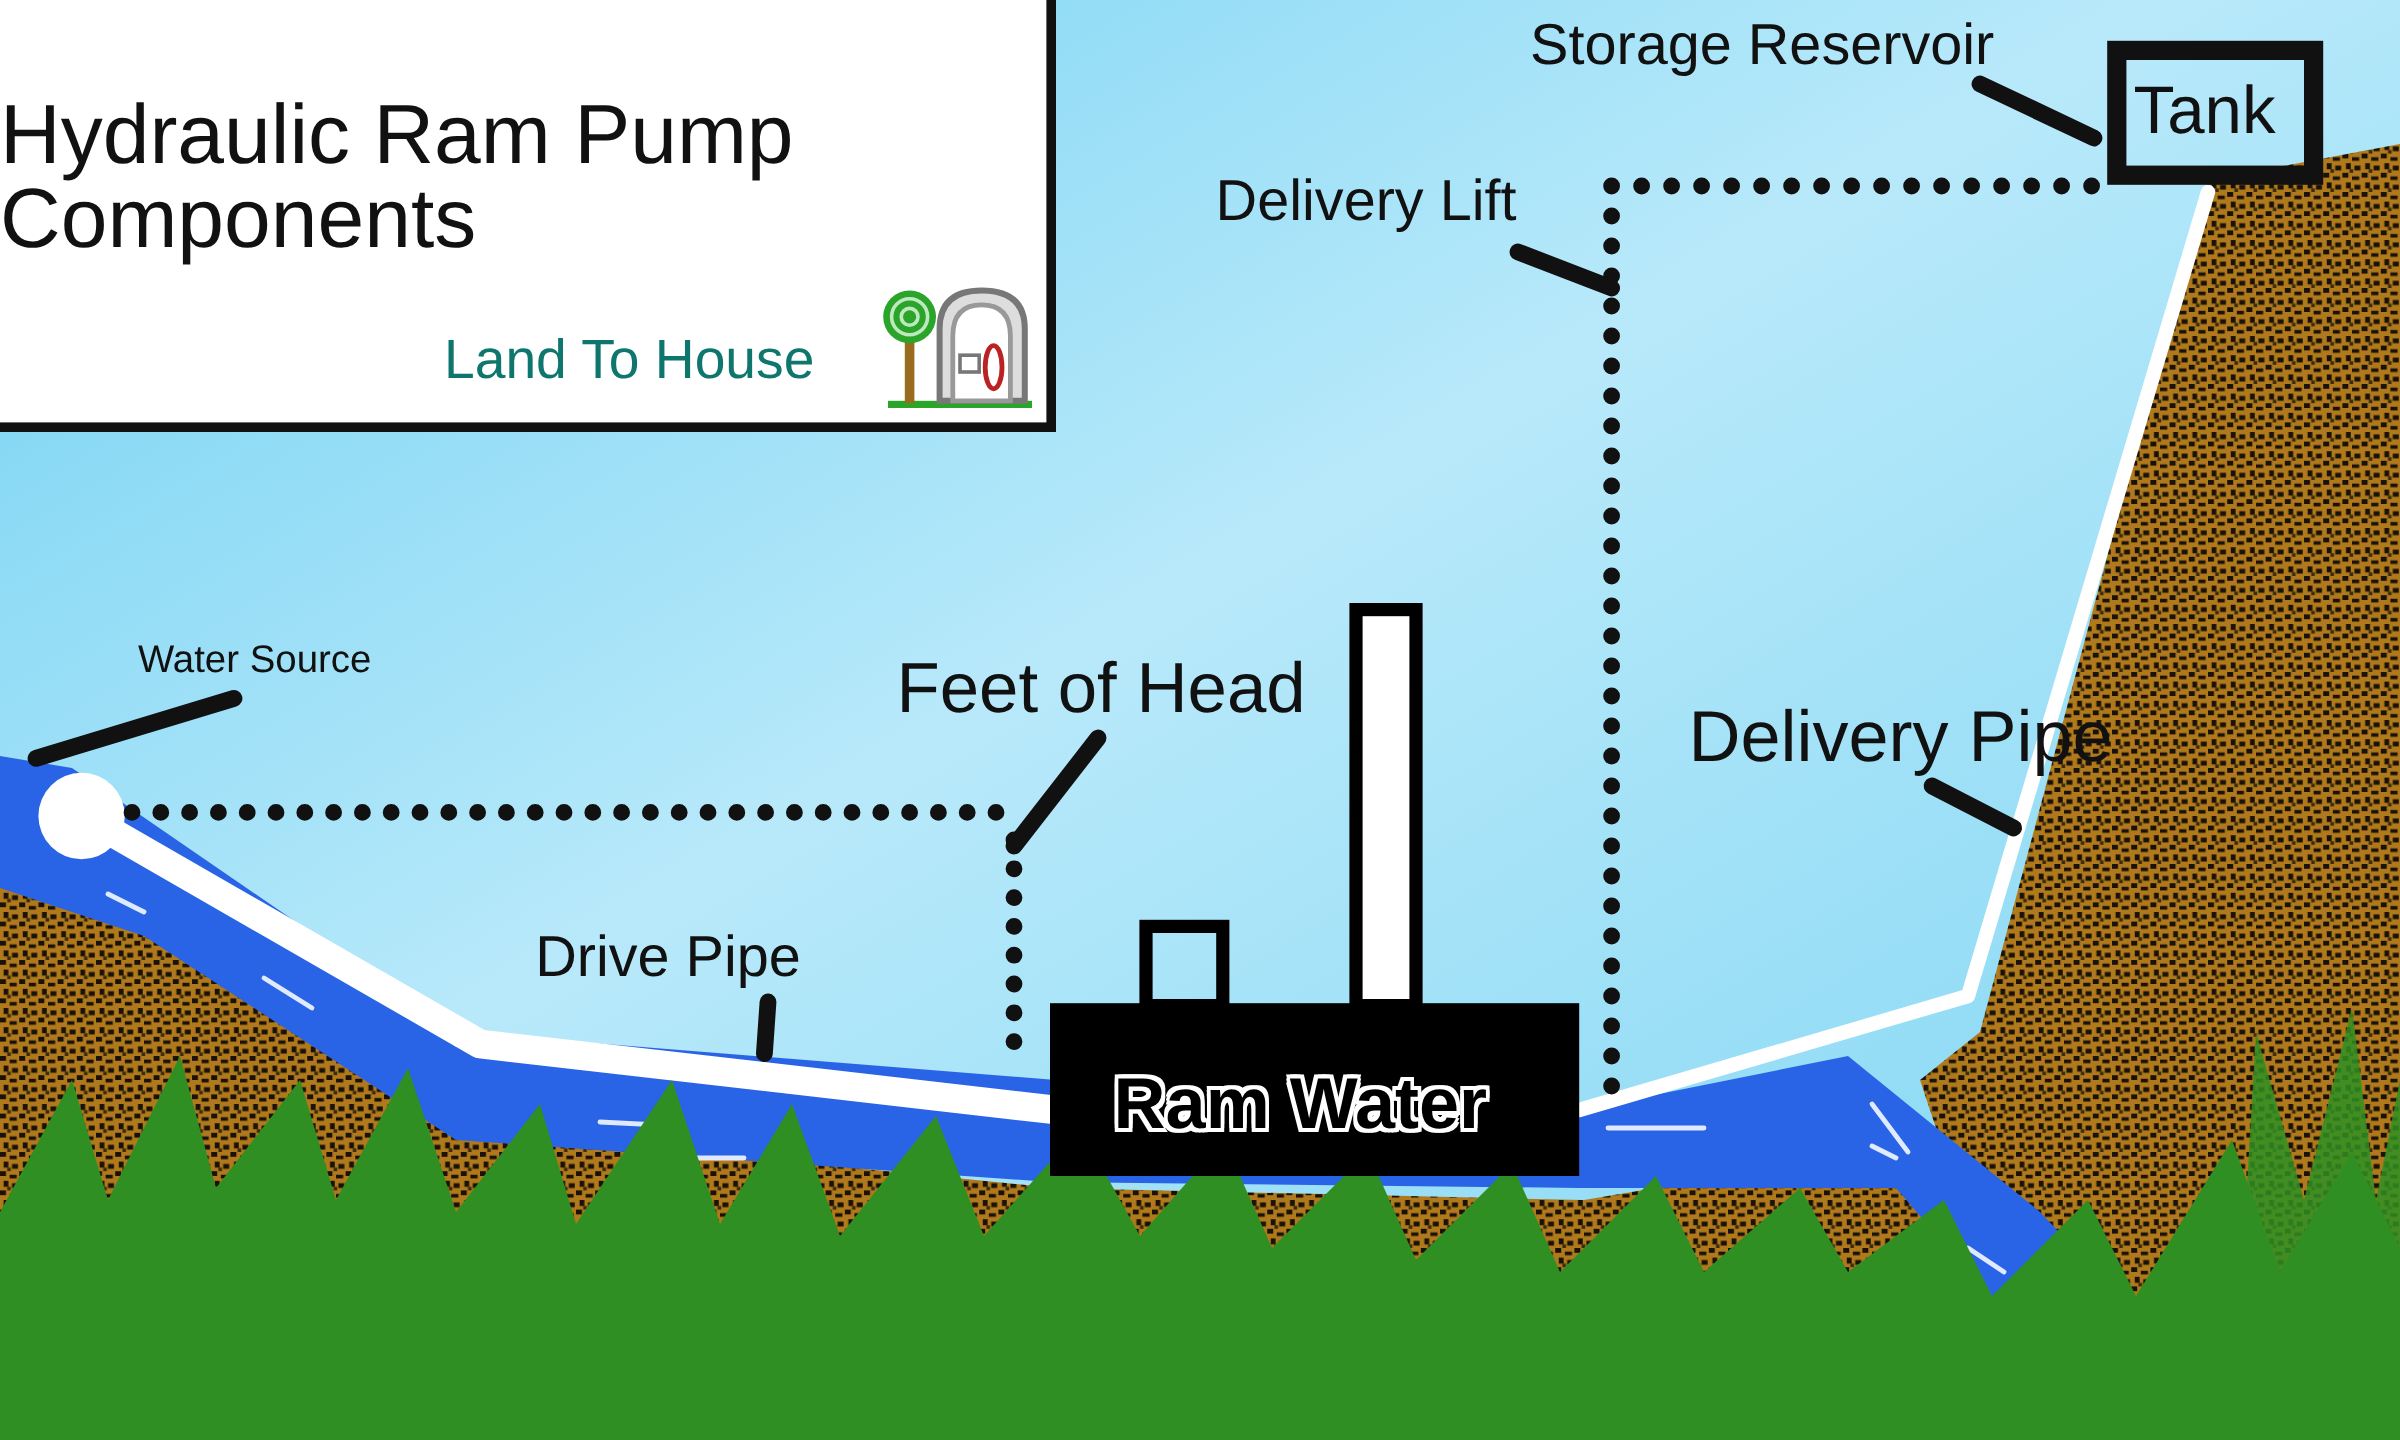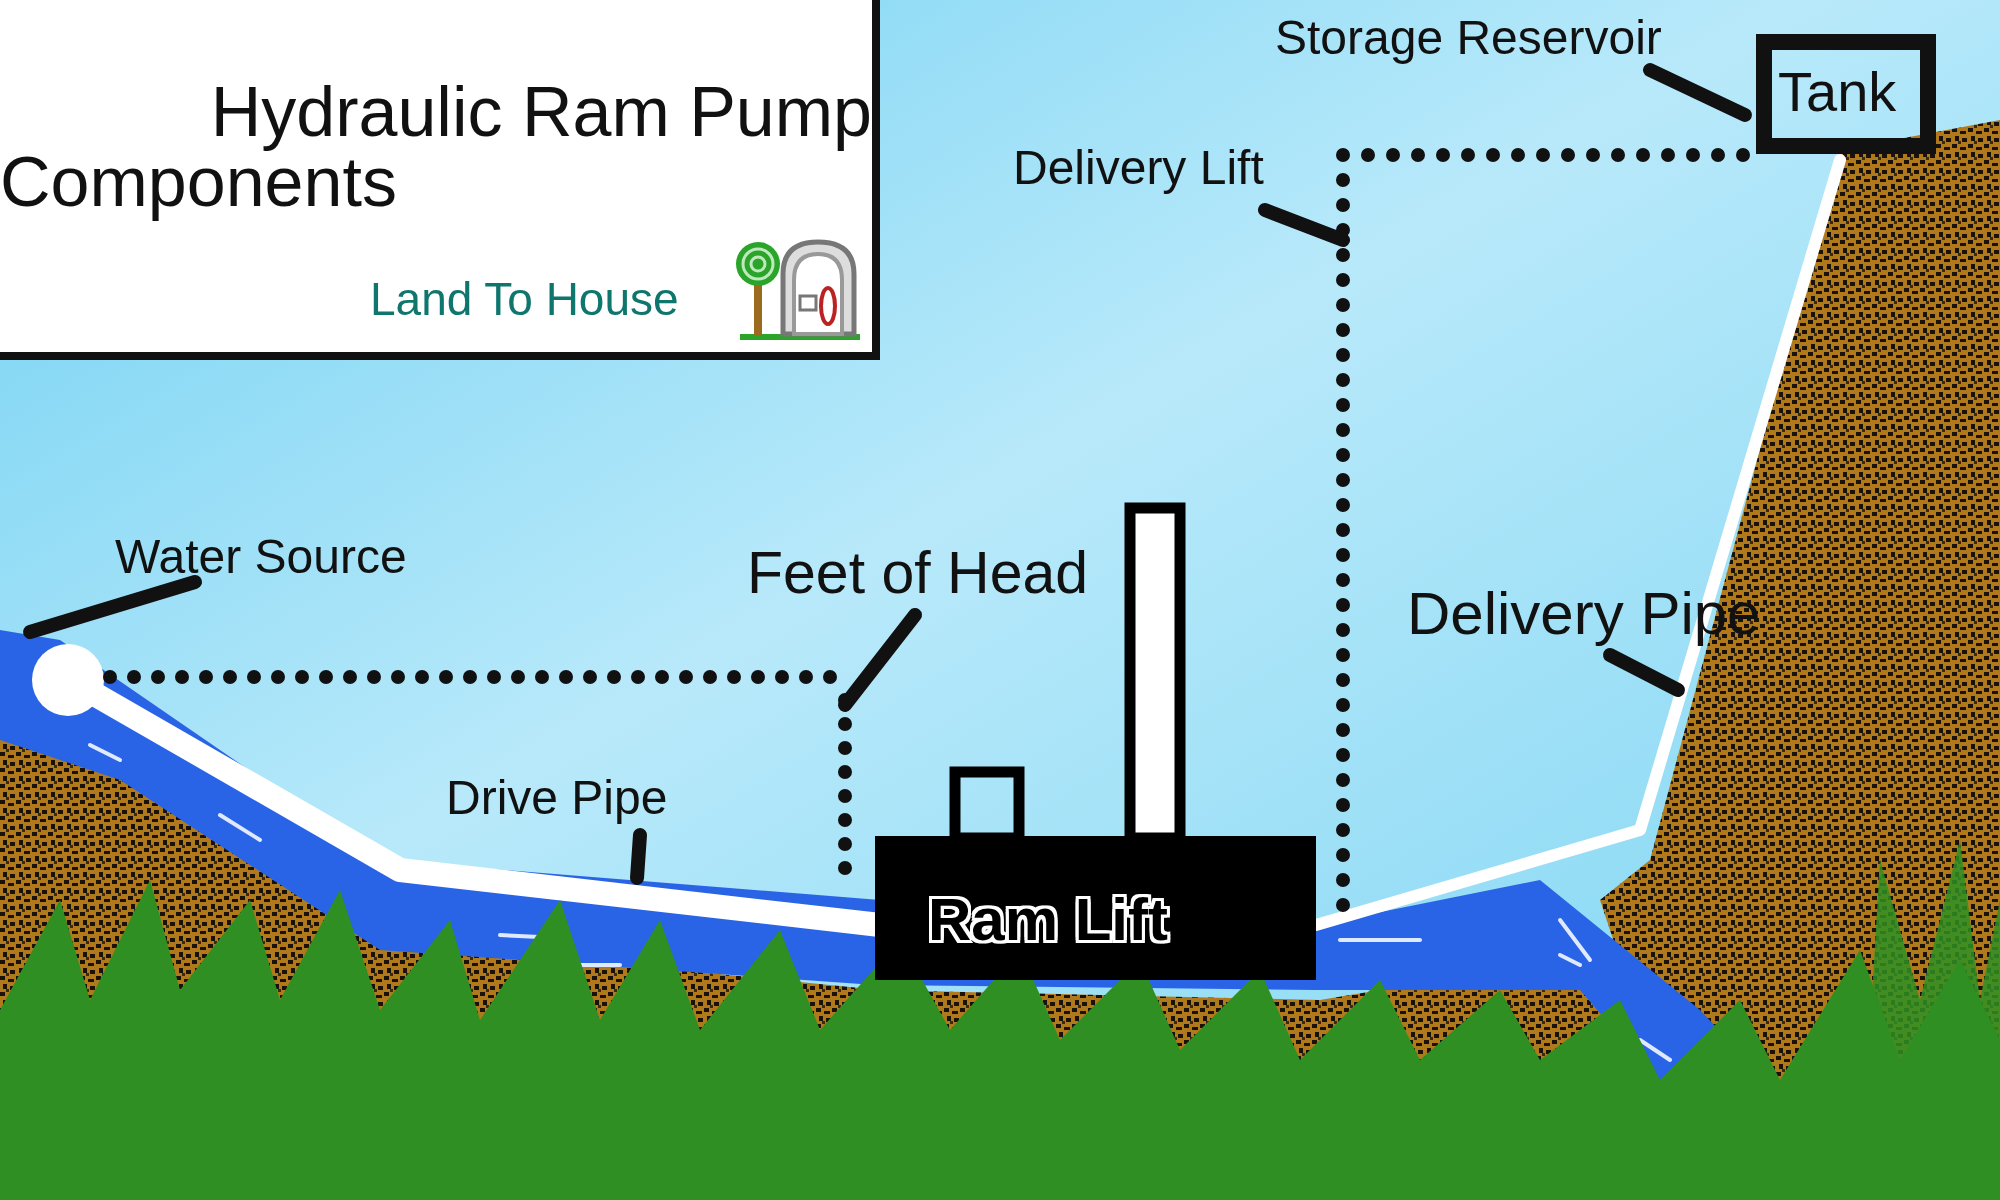--- a/index.html
+++ b/index.html
@@ -4,21 +4,21 @@
 <style>
   html, body { margin:0; padding:0; }
   body { width:2000px; height:1200px; overflow:hidden; position:relative;
          font-family:"Liberation Sans", sans-serif; background:#7fd6f2; }
   #scene { position:absolute; left:0; top:0; width:2000px; height:1200px; }
   .lbl { position:absolute; color:#111; font-family:"Liberation Sans", sans-serif;
          white-space:nowrap; line-height:1; }
   #title-box { position:absolute; left:0; top:0; width:872px; height:352px;
                background:#fff; border-right:8px solid #111; border-bottom:8px solid #111;
                box-sizing:content-box; }
-  #title-line1 { position:absolute; left:0; width:872px; top:72px; text-align:right;
+  #title-line1 { position:absolute; left:0; width:872px; top:72px; text-align:left;
                  font-size:70px; color:#111; }
   #title-line2 { position:absolute; left:0; width:872px; top:142px; 
                  font-size:70px; color:#111; }
   #brand { position:absolute; left:370px; top:272px; font-size:46px; color:#0f766e; }
   #logo { position:absolute; left:728px; top:234px; width:140px; height:110px; }
   #tank-box { position:absolute; left:1756px; top:34px; width:180px; height:120px;
               border:16px solid #111; box-sizing:border-box; }
   #tank-label { position:absolute; left:1778px; top:64px; font-size:56px;text-align:center; }
   #pump-body { position:absolute; left:875px; top:836px; width:441px; height:144px; background:#000; }
   #pump-label { position:absolute; left:928px; top:890px; font-size:60px; font-weight:bold;
@@ -113,19 +113,19 @@
     <rect x="72" y="62" width="16" height="14" fill="none" stroke="#777" stroke-width="3"></rect>
     <ellipse cx="100" cy="72" rx="7" ry="18" fill="none" stroke="#b22" stroke-width="4"></ellipse>
   </svg>
 </div>
 
 <div id="tank-box"></div>
 
 <div class="lbl" id="tank-label">Tank</div>
 <div class="lbl" style="left:1275px; top:14px; font-size:48px;">Storage Reservoir</div>
 <div class="lbl" style="left:1013px; top:144px; font-size:48px;">Delivery Lift</div>
-<div class="lbl" style="left:115px; top:533px; font-size:48px;">Water Source</div>
+<div class="lbl" style="left:115px; top:533px; font-size:32px;">Water Source</div>
 <div class="lbl" style="left:747px; top:544px; font-size:59px;">Feet of Head</div>
 <div class="lbl" style="left:446px; top:774px; font-size:48px;">Drive Pipe</div>
 <div class="lbl" style="left:1368px; top:584px; font-size:60px;margin-left:39px;">Delivery Pipe</div>
 
 <div id="pump-body"></div>
-<div class="lbl" id="pump-label">Ram Lift</div>
+<div class="lbl" id="pump-label">Ram Water</div>
 
 </body></html>

